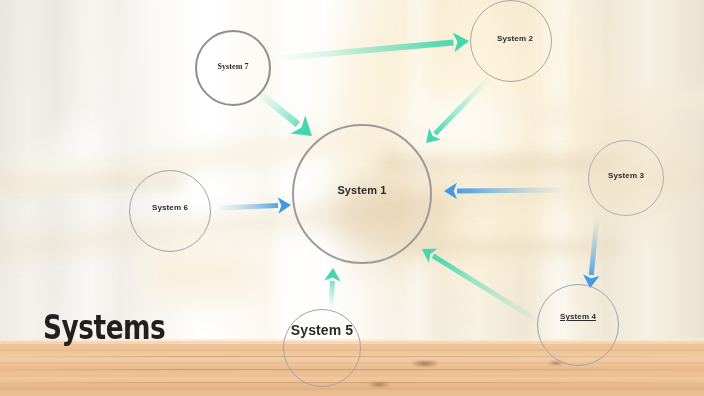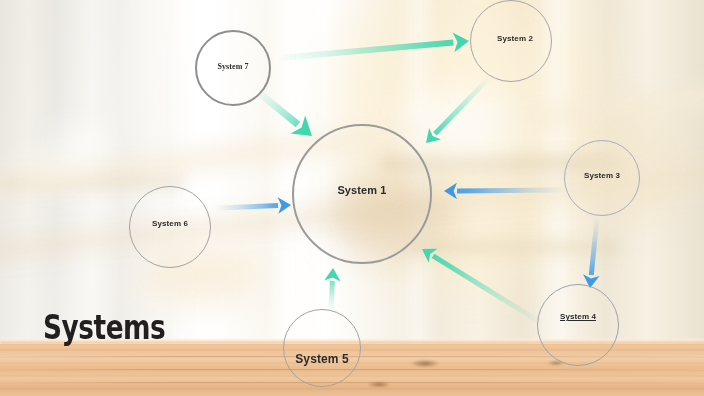--- a/index.html
+++ b/index.html
@@ -303,30 +303,30 @@
       </g>
     </svg>
 
   <div id="nodes">
       <div class="node" style="left: 292px; top: 124px; width: 140px; height: 140px; border: 2px solid rgb(155, 155, 155);">
         <span style="font-size: 11px; margin-top: 58px; color: rgb(43, 43, 43);">System 1</span>
       </div>
       <div class="node" style="left: 470px; top: 0px; width: 82px; height: 82px; border: 1.6px solid rgb(166, 166, 166);">
         <span style="font-size: 8px; margin-top: 33px; color: rgb(43, 43, 43); padding-left: 8px;">System 2</span>
       </div>
-      <div class="node" style="left: 564px; top: 140px; width: 76px; height: 76px; border: 1.7px solid rgb(168, 174, 187);">
+      <div class="node" style="left: 588px; top: 140px; width: 76px; height: 76px; border: 1.7px solid rgb(168, 174, 187);">
         <span style="font-size: 8px; margin-top: 30px; color: rgb(43, 43, 43);">System 3</span>
       </div>
       <div class="node" style="left: 537px; top: 284px; width: 82px; height: 82px; border: 1.7px solid rgb(155, 163, 174); text-decoration: underline;">
         <span style="font-size: 8px; margin-top: 27px; color: rgb(43, 43, 43);">System 4</span>
       </div>
       <div class="node" style="left: 283px; top: 309px; width: 78px; height: 78px; border: 1.7px solid rgb(163, 163, 163);">
-        <span style="font-size: 12px; margin-top: 42px; color: rgb(43, 43, 43);">System 5</span>
-      </div>
-      <div class="node" style="left: 129px; top: 186px; width: 82px; height: 82px; border: 1.7px solid rgb(163, 163, 163);">
+        <span style="font-size: 14px; margin-top: 12px; color: rgb(43, 43, 43);">System 5</span>
+      </div>
+      <div class="node" style="left: 129px; top: 170px; width: 82px; height: 82px; border: 1.7px solid rgb(163, 163, 163);">
         <span style="font-size: 8px; margin-top: 32px; color: rgb(43, 43, 43);">System 6</span>
       </div>
       <div class="node" style="left: 195px; top: 30px; width: 76px; height: 76px; border: 2.6px solid rgb(143, 143, 143);">
         <span style="font-size: 8px; margin-top: 30px; color: rgb(43, 43, 43); font-family: Liberation Serif, serif;">System 7</span>
       </div>
     </div>
 
   <div class="title">Systems</div>
 
 </div>

